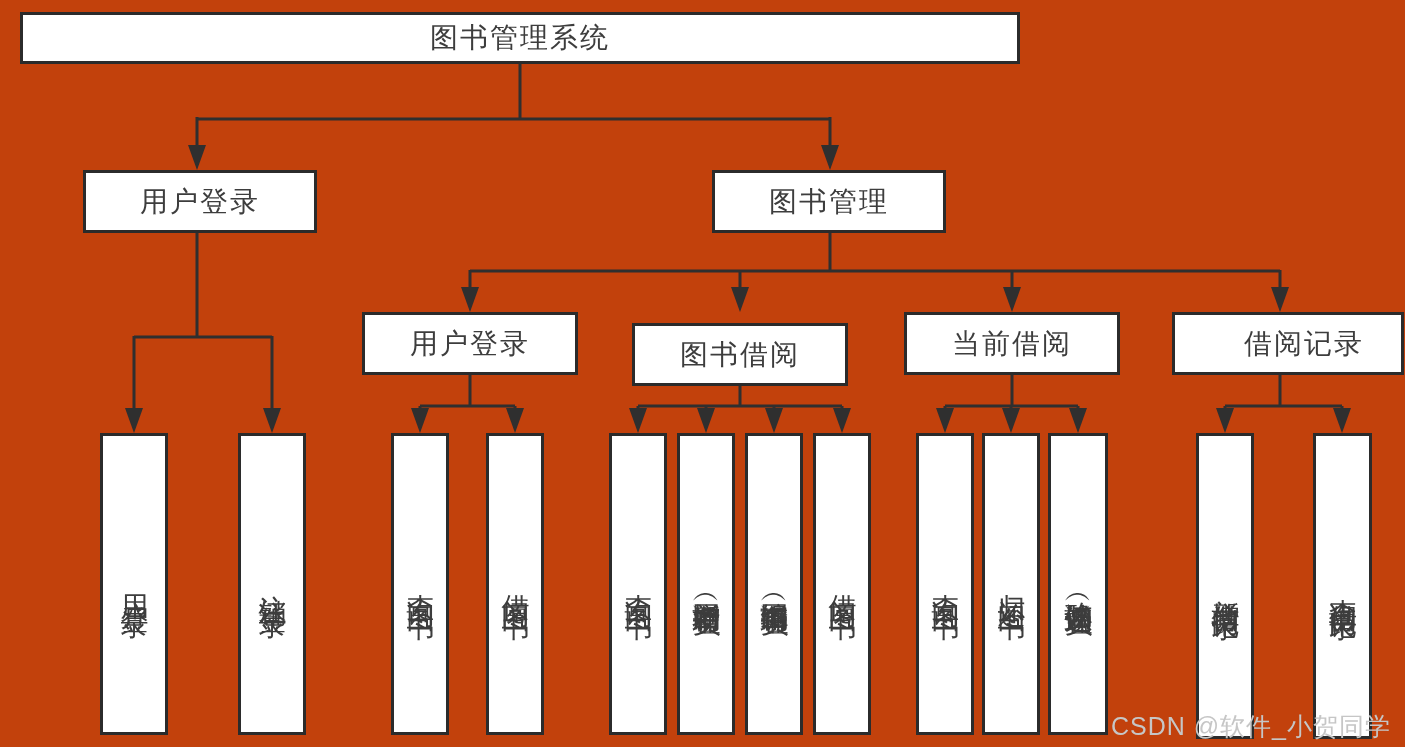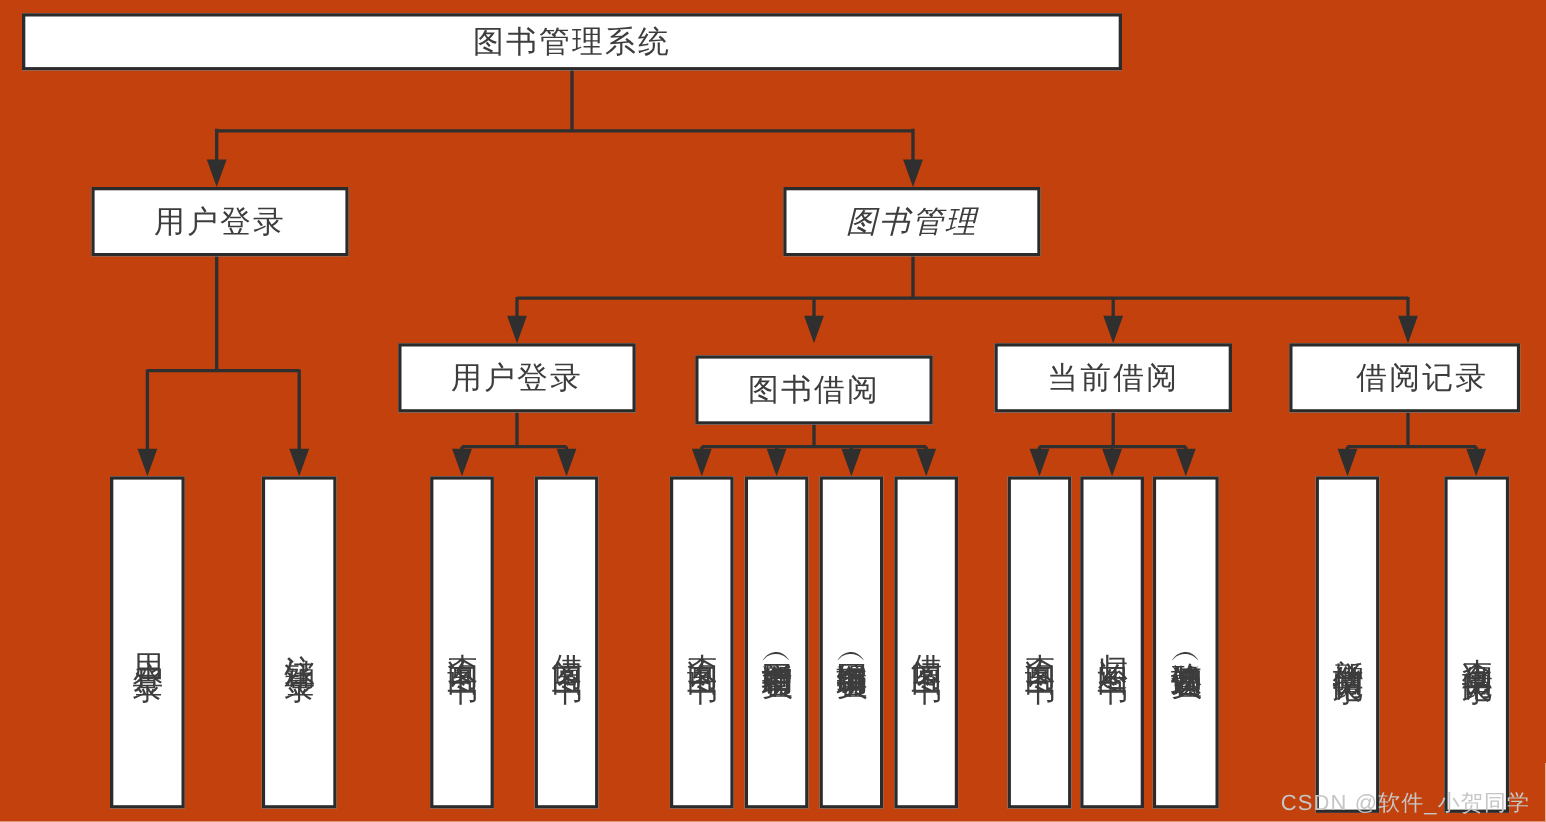--- a/index.html
+++ b/index.html
@@ -38,21 +38,21 @@
     color: #3d3d3d;
     white-space: nowrap;
   }
   .ls4 { letter-spacing: 6px; }
   .ls6 { letter-spacing: 3px; }
   .ls9 { letter-spacing: 1px; }
   .watermark {
     position: absolute;
     right: 14px;
     bottom: 4px;
-    font-size: 20px;
+    font-size: 25px;
     letter-spacing: 1px;
     color: #c6c6c6;
     white-space: nowrap;
     z-index: 5;
   }
 </style>
 </head>
 <body>
 
 <div class="canvas">
@@ -100,34 +100,34 @@
     </g>
   </svg>
 
   <div class="box hbox" style="left:20px; top:12px; width:1000px; height:52px;">
     <span>图书管理系统</span>
   </div>
 
   <div class="box hbox" style="left:83px; top:170px; width:234px; height:63px;">
     <span>用户登录</span>
   </div>
-  <div class="box hbox" style="left:712px; top:170px; width:234px; height:63px;font-style:italic;">
+  <div class="box hbox" style="left:712px; top:170px; width:234px; height:63px;">
     <span>图书管理</span>
   </div>
 
   <div class="box hbox" style="left:362px; top:312px; width:216px; height:63px;">
     <span>用户登录</span>
   </div>
   <div class="box hbox" style="left:632px; top:312px; width:216px; height:63px;margin-top:11px;">
     <span>图书借阅</span>
   </div>
   <div class="box hbox" style="left:904px; top:312px; width:216px; height:63px;text-align:center;">
     <span>当前借阅</span>
   </div>
-  <div class="box hbox" style="left:1172px; top:312px; width:210px; height:63px;padding-left:32px;">
+  <div class="box hbox" style="left:1172px; top:312px; width:232px; height:63px;padding-left:32px;">
     <span>借阅记录</span>
   </div>
 
   <div class="box vbox" style="left:100px; top:433px; width:68px; height:302px;">
     <span class="vtext ls4">用户登录</span>
   </div>
   <div class="box vbox" style="left:238px; top:433px; width:68px; height:302px;">
     <span class="vtext ls4">注销登录</span>
   </div>
 

